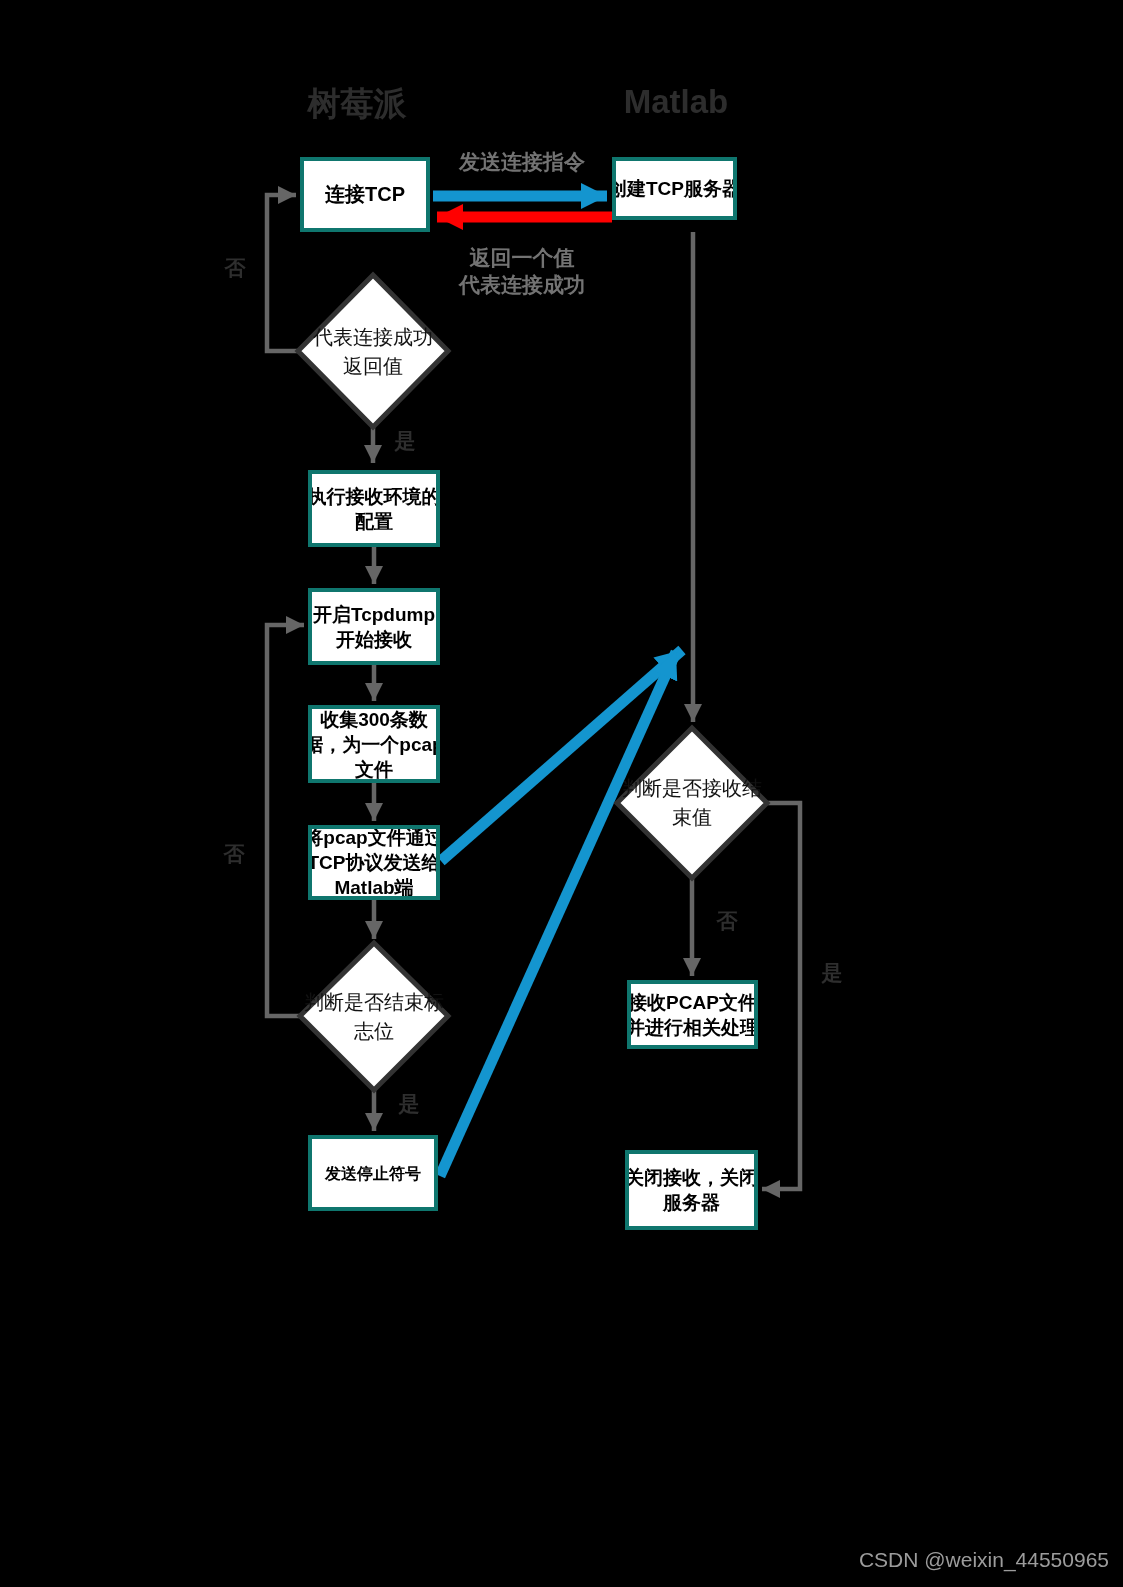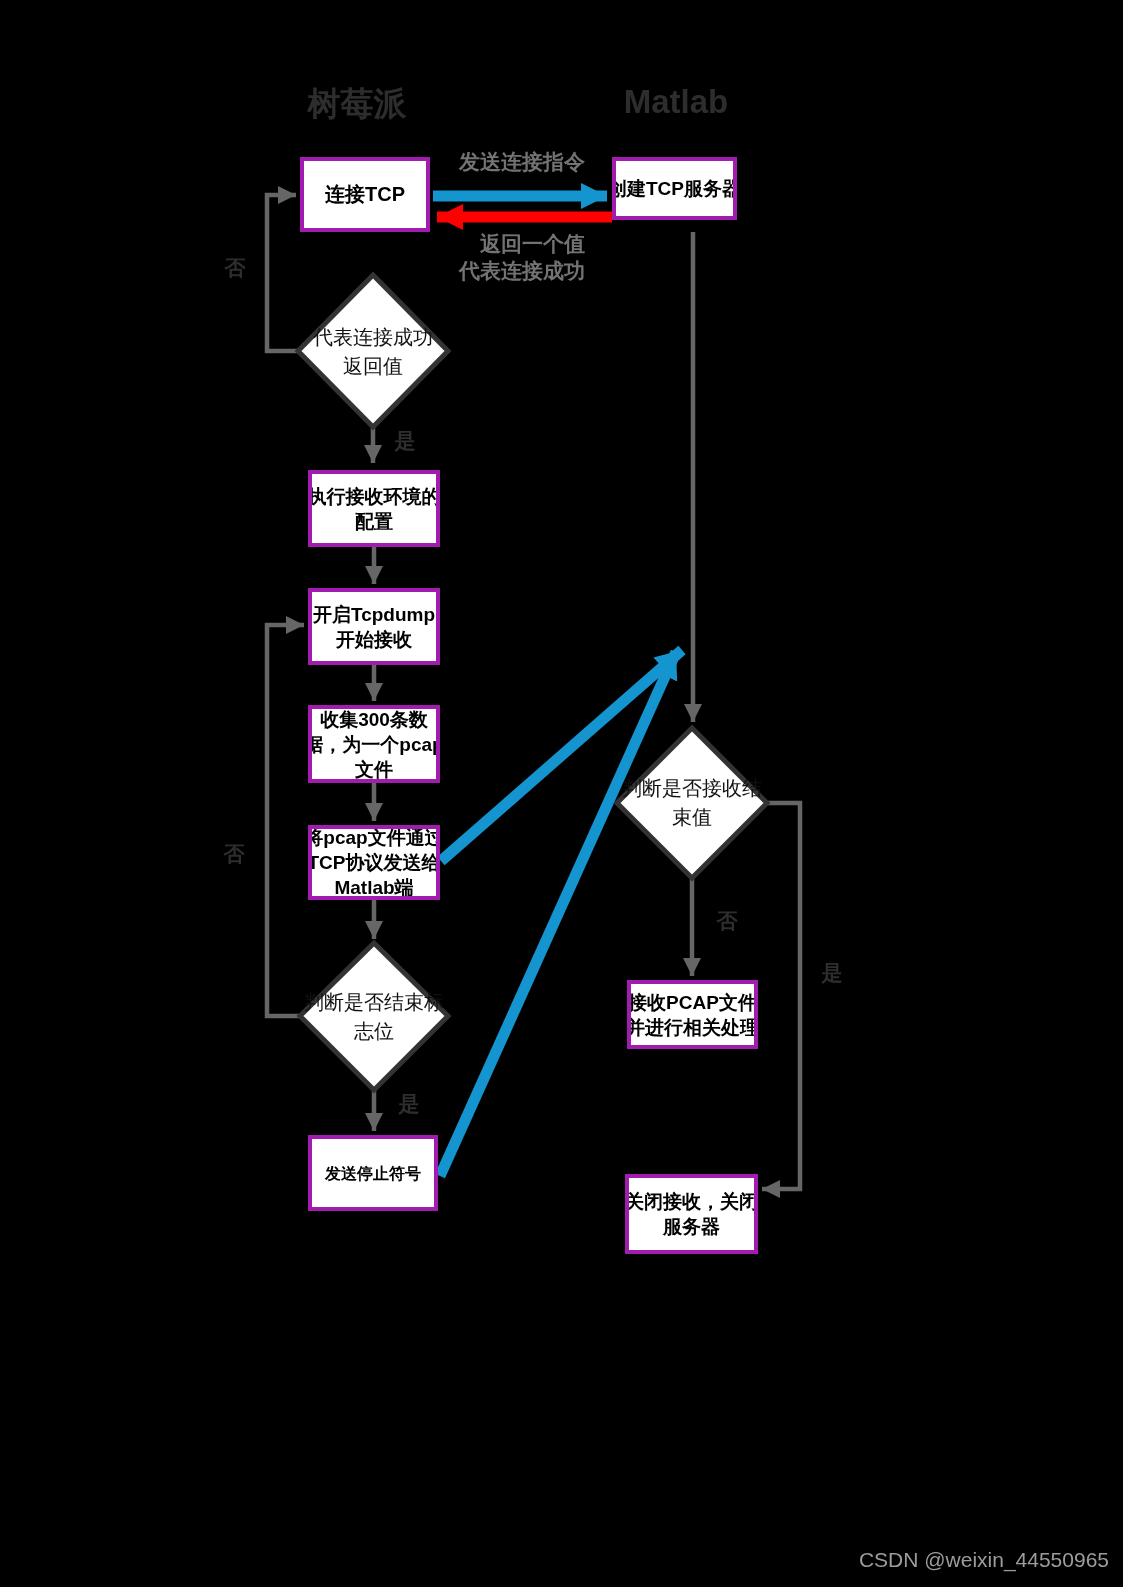--- a/index.html
+++ b/index.html
@@ -9,21 +9,21 @@
     height: 1587px;
     background: #000;
     font-family: "Liberation Sans", sans-serif;
     overflow: hidden;
     border-radius: 19px;
   }
   svg.wires { position: absolute; left: 0; top: 0; }
   .box {
     position: absolute;
     background: #ffffff;
-    border: 4px solid #a21caf;
+    border: 4px solid #0f766e;
     box-sizing: border-box;
     display: flex;
     align-items: center;
     justify-content: center;
     text-align: center;
     color: #000;
     font-weight: bold;
     font-size: 19px;
     line-height: 25px;
     white-space: pre;
@@ -124,32 +124,32 @@
 据，为一个pcap
 文件</div>
   <div class="box" style="left:308px; top:825px; width:132px; height:75px;">将pcap文件通过
 TCP协议发送给
 Matlab端</div>
   <div class="box" style="left:308px; top:1135px; width:130px; height:76px; font-size:16px;">发送停止符号</div>
 
   <div class="box" style="left:612px; top:157px; width:125px; height:63px;">创建TCP服务器</div>
   <div class="box" style="left:627px; top:980px; width:131px; height:69px;">接收PCAP文件
 并进行相关处理</div>
-  <div class="box" style="left:625px; top:1150px; width:133px; height:80px;margin-top:24px;">关闭接收，关闭
+  <div class="box" style="left:625px; top:1150px; width:133px; height:80px;">关闭接收，关闭
 服务器</div>
 
   <div class="dlabel" style="left:373px; top:352px;">代表连接成功
 返回值</div>
   <div class="dlabel" style="left:374px; top:1017px;">判断是否结束标
 志位</div>
   <div class="dlabel" style="left:692px; top:803px;">判断是否接收结
 束值</div>
 
   <div class="alabel" style="left:522px; top:161px;">发送连接指令</div>
-  <div class="alabel" style="left:522px; top:257px;text-align:right;">返回一个值
+  <div class="alabel" style="left:522px; top:271px;">返回一个值
 代表连接成功</div>
 
   <div class="elabel" style="left:235px; top:268px;">否</div>
   <div class="elabel" style="left:405px; top:441px;">是</div>
   <div class="elabel" style="left:234px; top:854px;">否</div>
   <div class="elabel" style="left:409px; top:1104px;">是</div>
   <div class="elabel" style="left:727px; top:921px;">否</div>
   <div class="elabel" style="left:832px; top:973px;">是</div>
 
   <div class="watermark">CSDN @weixin_44550965</div>

